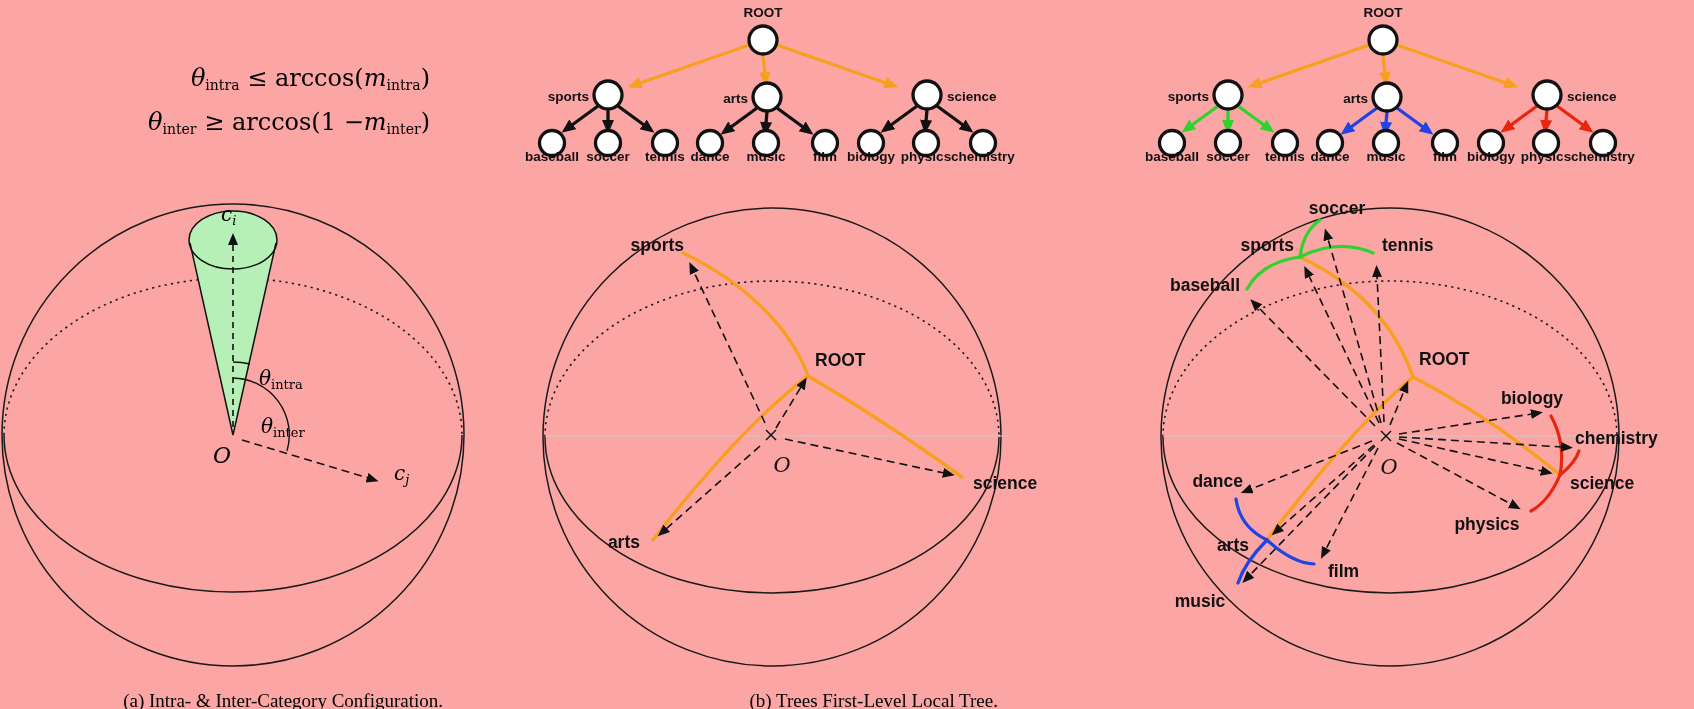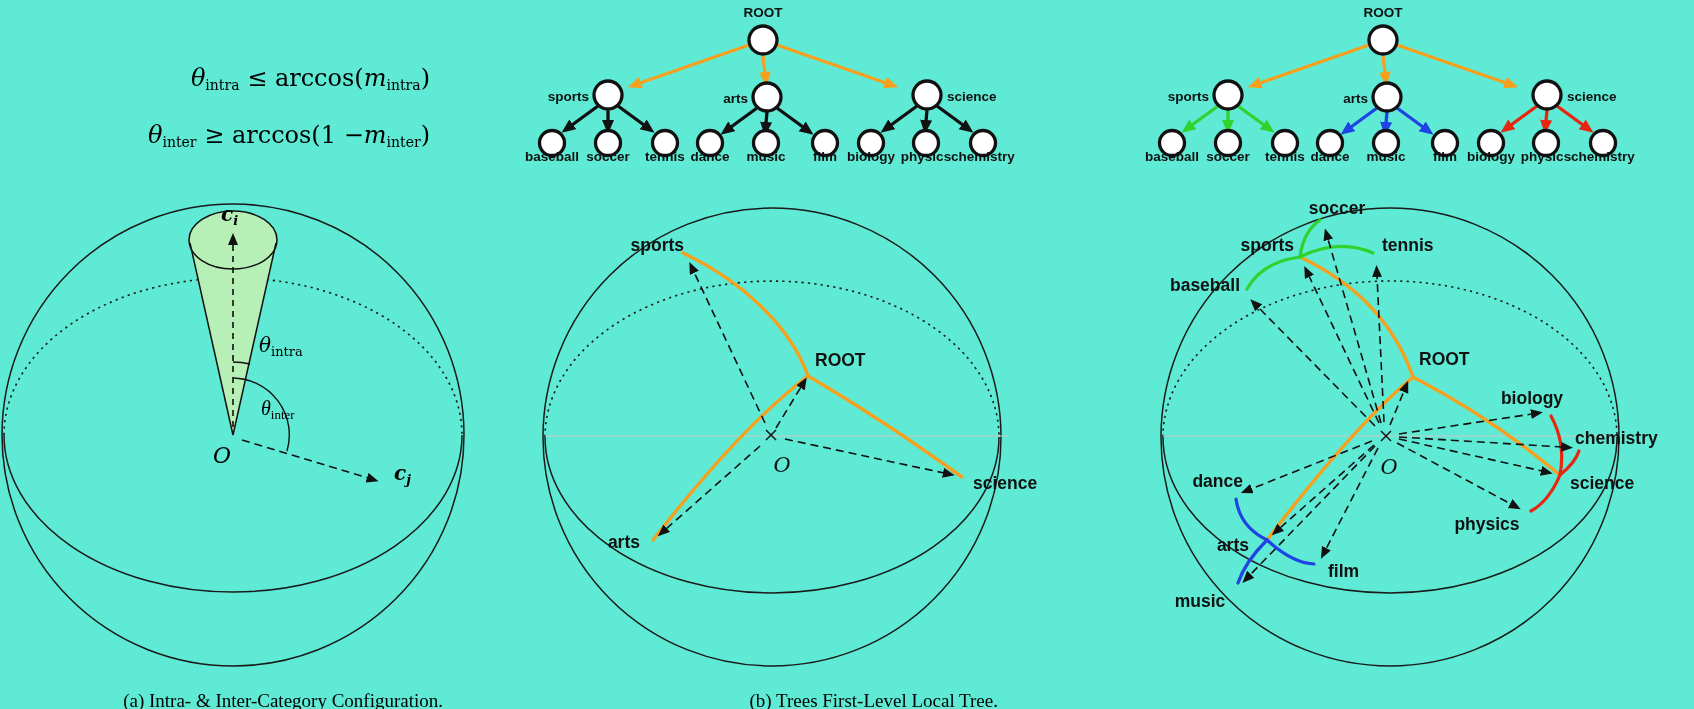--- a/index.html
+++ b/index.html
@@ -1,16 +1,16 @@
 <!DOCTYPE html>
 <html style="--orange: #F7A01E; --green: #2ED32E; --blue: #2044E4; --red: #E8260F; --cone-fill: #B7F0B7; --equator-gray: #C9C9C9; --ink: #111111;"><head>
 <meta charset="utf-8">
 <style>
   html,body{margin:0;padding:0;background:#fff;}
-  .stage{position:relative;width:1694px;height:709px;background:#5eead4;overflow:hidden;
+  .stage{position:relative;width:1694px;height:709px;background:#fca5a5;overflow:hidden;
          font-family:"Liberation Sans",sans-serif;}
   svg.fig{position:absolute;left:0;top:0;}
 
   
   .slbl{font:700 17.5px "Liberation Sans",sans-serif;fill:#111;}
   .tlbl{font:700 13.5px "Liberation Sans",sans-serif;fill:#111;}
   .olbl{font:italic 400 21px "DejaVu Serif",serif;fill:#111;}
 
   
   .outline{fill:none;stroke:#1a1a1a;stroke-width:1.5;}
@@ -30,21 +30,21 @@
   .thin{fill:none;stroke:#111;stroke-width:1.4;}
   .xmark{stroke:#111;stroke-width:1.4;}
 
   
   .eq{position:absolute;left:70px;width:360px;text-align:right;color:#000;
       font:400 24px "DejaVu Serif",serif;}
   .eq .it{font-style:italic;}
   .eq sub{font-size:14px;font-style:normal;vertical-align:-4px;}
   .mlbl{position:absolute;color:#000;font:italic 400 20px "DejaVu Serif",serif;white-space:nowrap;}
   .mlbl sub{font-size:13px;vertical-align:-4px;}
-  .mlbl.vec{font-weight:700;}
+  .mlbl.vec{font-weight:400;}
   .mlbl.vec sub{font-style:italic;}
   .mlbl .rm{font-style:normal;}
   .biglbl{font-size:22px;}
   .caption{position:absolute;top:690px;width:420px;text-align:right;color:#000;
            font:400 19px "Liberation Serif",serif;}
 </style>
 </head>
 <body>
 
 <div class="stage">
@@ -265,27 +265,27 @@
       <text class="slbl" x="1200" y="607" text-anchor="middle">music</text>
       <text class="olbl" x="1389" y="474" text-anchor="middle">O</text>
     </g>
   </svg>
 
   <div class="eq" style="top:64px;">
     <span class="it">θ</span><sub>intra</sub>
     <span class="rm">≤</span>
     <span class="rm">arccos(</span><span class="it">m</span><sub>intra</sub><span class="rm">)</span>
   </div>
-  <div class="eq" style="top:121px;">
+  <div class="eq" style="top:108px;">
     <span class="it">θ</span><sub>inter</sub>
     <span class="rm">≥</span>
     <span class="rm">arccos(1 −</span><span class="it">m</span><sub>inter</sub><span class="rm">)</span>
   </div>
 
   <div class="mlbl vec" style="left:221px;top:202px;"><span>c</span><sub>i</sub></div>
-  <div class="mlbl" style="left:259px;top:333px;"><span>θ</span><sub class="rm">intra</sub></div>
-  <div class="mlbl" style="left:261px;top:397px;font-family:Liberation Serif, serif;"><span>θ</span><sub class="rm">inter</sub></div>
+  <div class="mlbl" style="left:259px;top:366px;"><span>θ</span><sub class="rm">intra</sub></div>
+  <div class="mlbl" style="left:261px;top:414px;"><span>θ</span><sub class="rm">inter</sub></div>
   <div class="mlbl biglbl" style="left:213px;top:443px;"><span>O</span></div>
   <div class="mlbl vec" style="left:394px;top:461px;"><span>c</span><sub>j</sub></div>
 
   <div class="caption" style="left:23px;">(a) Intra- &amp; Inter-Category Configuration.</div>
   <div class="caption" style="left:578px;">(b) Trees First-Level Local Tree.</div>
 </div>
 
 </body></html>

